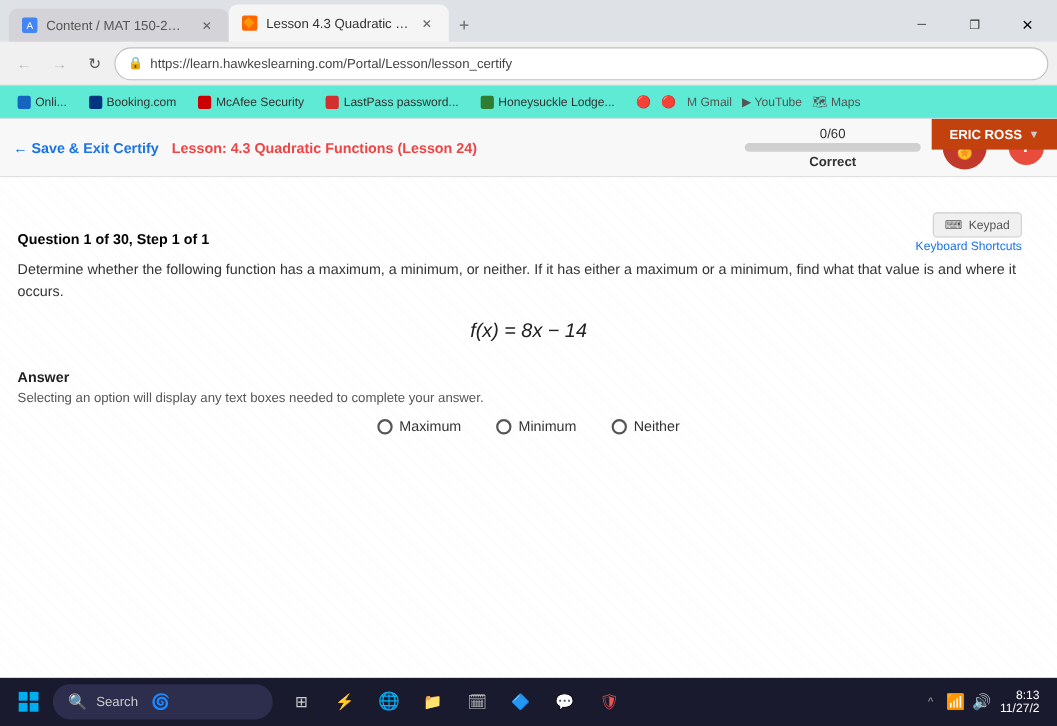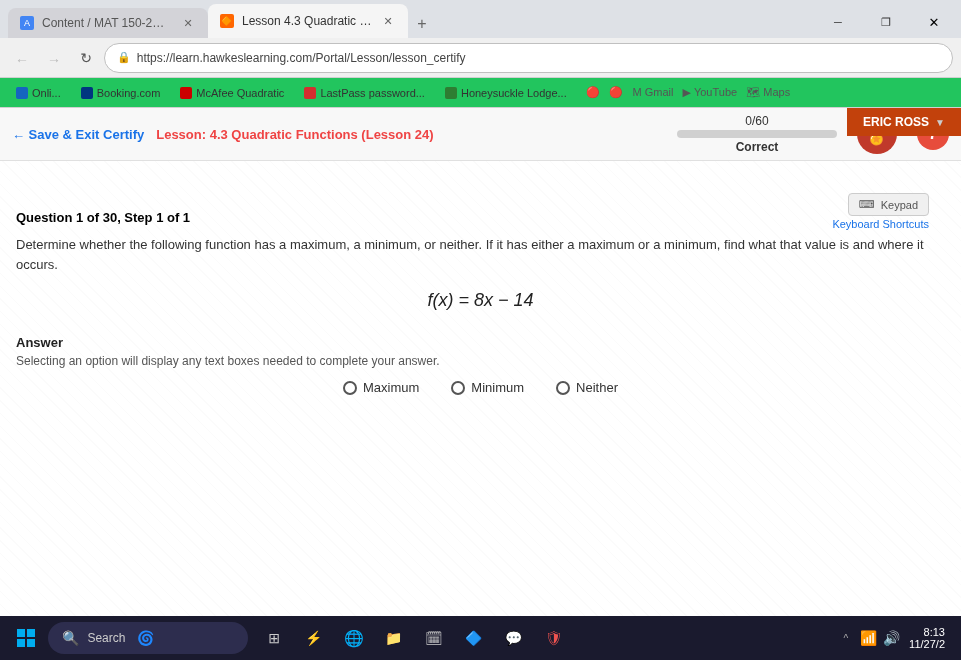--- a/index.html
+++ b/index.html
@@ -18,21 +18,21 @@
     .nav-btn { width: 28px; height: 28px; border: none; background: transparent; border-radius: 50%; cursor: pointer; font-size: 14px; display: flex; align-items: center; justify-content: center; color: #555; }
     .nav-btn.disabled { color: #bbb; cursor: default; }
     .address-bar { flex: 1; height: 30px; background: white; border: 1px solid #c0c0c0; border-radius: 16px; padding: 0 12px; font-size: 12px; color: #333; display: flex; align-items: center; gap: 6px; }
     .address-lock { color: #666; font-size: 11px; }
     .address-text { flex: 1; color: #444; }
     .nav-right { display: flex; align-items: center; gap: 4px; }
     .nav-icon-btn { width: 28px; height: 28px; border: none; background: transparent; border-radius: 50%; cursor: pointer; display: flex; align-items: center; justify-content: center; color: #555; font-size: 14px; }
     .other-fav { font-size: 11px; color: #555; padding: 4px 8px; border-radius: 4px; cursor: pointer; white-space: nowrap; }
 
     
-    .bookmarks-bar { height: 30px; background: #22c55e; border-bottom: 1px solid #d0d0d0; display: flex; align-items: center; padding: 0 8px; gap: 4px; overflow: hidden; }
+    .bookmarks-bar { height: 30px; background: #5eead4; border-bottom: 1px solid #d0d0d0; display: flex; align-items: center; padding: 0 8px; gap: 4px; overflow: hidden; }
     .bookmark-item { display: flex; align-items: center; gap: 4px; padding: 2px 8px; border-radius: 4px; cursor: pointer; font-size: 11px; color: #333; white-space: nowrap; }
     .bookmark-favicon { width: 12px; height: 12px; border-radius: 2px; flex-shrink: 0; }
 
     
     .page-content { flex: 1; background: white; display: flex; flex-direction: column; overflow: hidden; position: relative; }
 
     
     .lesson-header { background: #f8f8f8; border-bottom: 1px solid #e0e0e0; padding: 6px 12px; display: flex; align-items: center; gap: 12px; }
     .back-btn { display: flex; align-items: center; gap: 4px; color: #1a73e8; font-size: 13px; font-weight: 600; cursor: pointer; text-decoration: none; background: none; border: none; }
     .lesson-title { font-size: 13px; font-weight: 600; color: #ef4444; }
@@ -144,21 +144,21 @@
     <div class="bookmark-item">
       <div class="bookmark-favicon" style="background:#1565c0;"></div>
       <span>Onli...</span>
     </div>
     <div class="bookmark-item">
       <div class="bookmark-favicon" style="background:#003580;"></div>
       <span>Booking.com</span>
     </div>
     <div class="bookmark-item">
       <div class="bookmark-favicon" style="background:#c00;"></div>
-      <span>McAfee Quadratic</span>
+      <span>McAfee Security</span>
     </div>
     <div class="bookmark-item">
       <div class="bookmark-favicon" style="background:#d32f2f;"></div>
       <span>LastPass password...</span>
     </div>
     <div class="bookmark-item">
       <div class="bookmark-favicon" style="background:#2e7d32;"></div>
       <span>Honeysuckle Lodge...</span>
     </div>
     <div style="font-size:11px;color:#555;cursor:pointer;padding:2px 8px;">🔴 &nbsp; 🔴 &nbsp; M Gmail &nbsp; ▶ YouTube &nbsp; 🗺 Maps</div>

